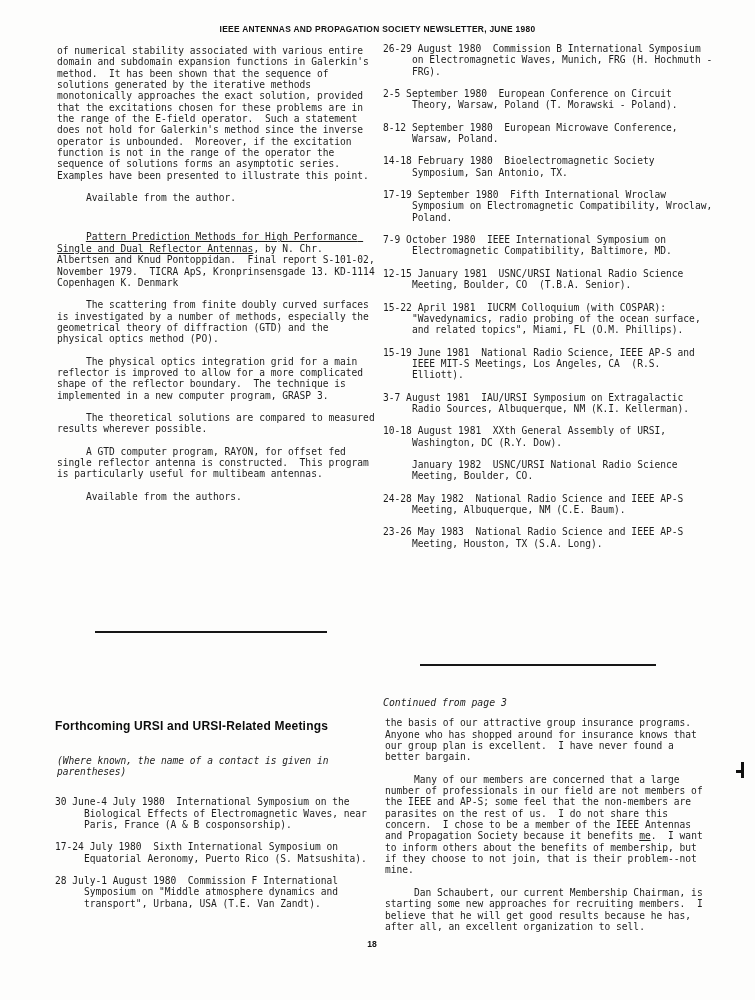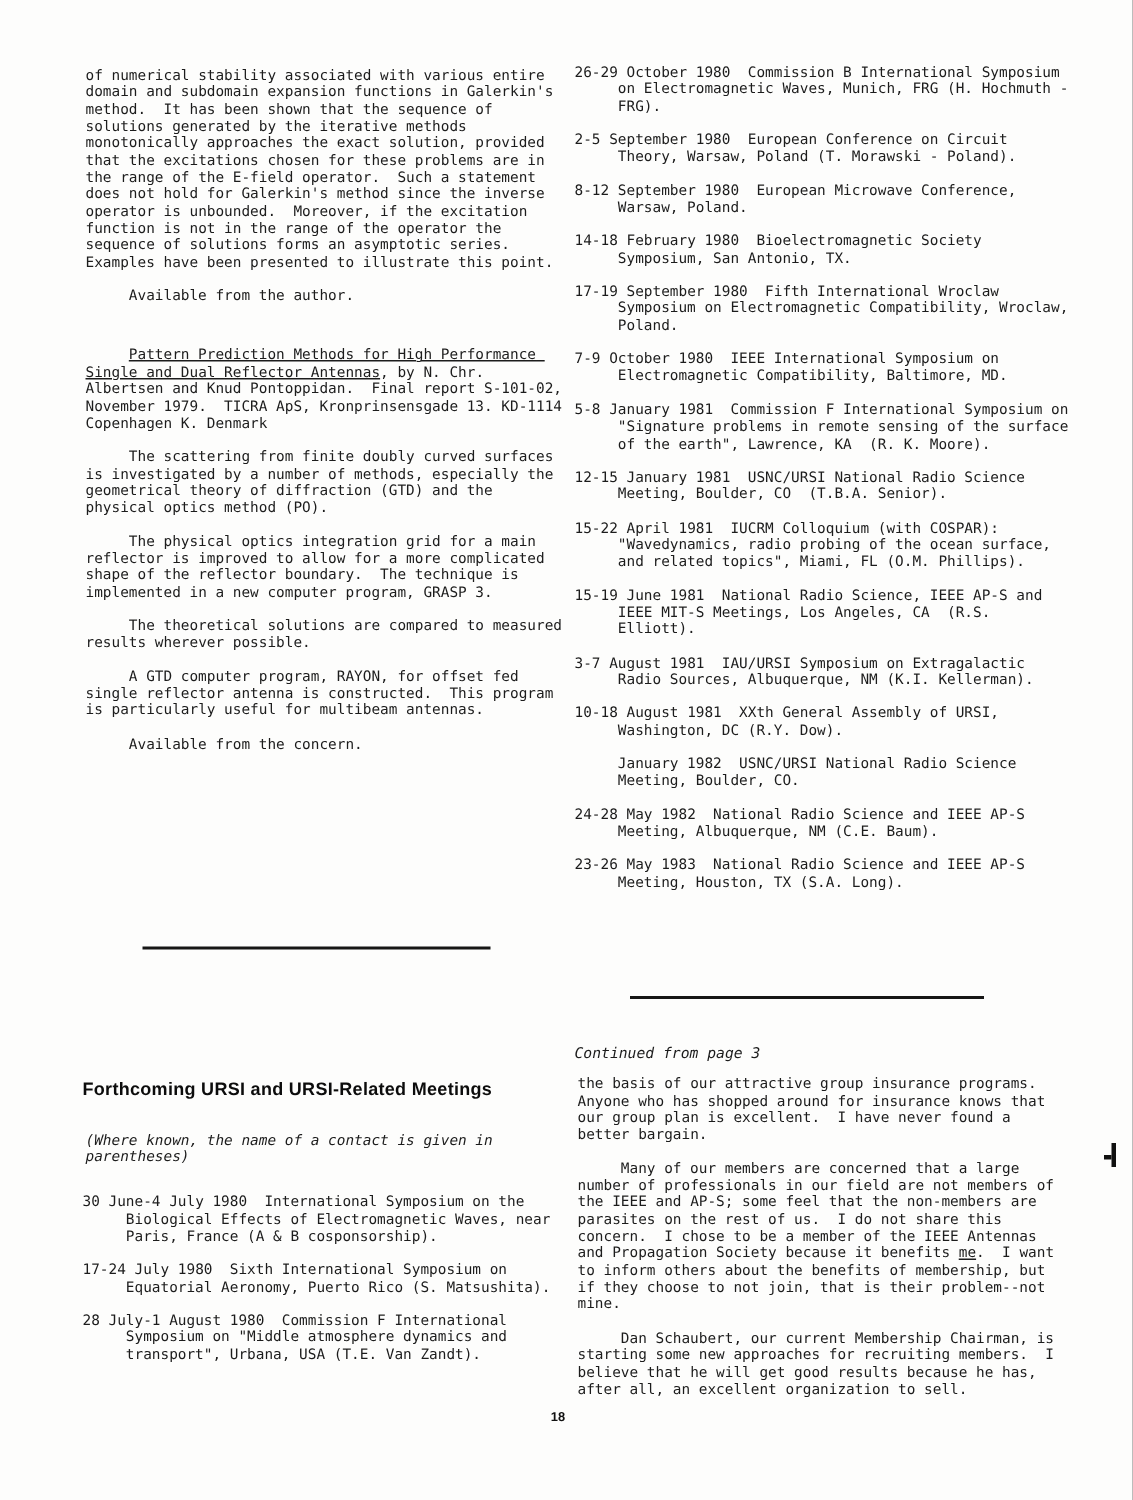--- a/index.html
+++ b/index.html
@@ -48,50 +48,50 @@
   .margin-mark { position:absolute; left:741px; top:762px; width:3px; height:16px; background:#101010; }
   .margin-mark::before {
     content:""; position:absolute; left:-5px; top:8px; width:5px; height:2.5px; background:#101010;
   }
 </style>
 </head>
 <body>
 
 <div class="page">
 
+  <div class="header-line">IEEE ANTENNAS AND PROPAGATION SOCIETY NEWSLETTER, JUNE 1980</div>
 
   <div class="col-left">
     <p class="mono par">of numerical stability associated with various entire domain and subdomain expansion functions in Galerkin's method.  It has been shown that the sequence of solutions generated by the iterative methods monotonically approaches the exact solution, provided that the excitations chosen for these problems are in the range of the E-field operator.  Such a statement does not hold for Galerkin's method since the inverse operator is unbounded.  Moreover, if the excitation function is not in the range of the operator the sequence of solutions forms an asymptotic series.  Examples have been presented to illustrate this point.</p>
     <p class="mono par gap ind">Available from the author.</p>
     <p class="mono par gap-lg ind"><span class="u">Pattern Prediction Methods for High Performance Single and Dual Reflector Antennas</span><span>, by N. Chr. Albertsen and Knud Pontoppidan.  Final report S-101-02, November 1979.  TICRA ApS, Kronprinsensgade 13. KD-1114 Copenhagen K. Denmark</span></p>
     <p class="mono par gap ind">The scattering from finite doubly curved surfaces is investigated by a number of methods, especially the geometrical theory of diffraction (GTD) and the physical optics method (PO).</p>
     <p class="mono par gap ind">The physical optics integration grid for a main reflector is improved to allow for a more complicated shape of the reflector boundary.  The technique is implemented in a new computer program, GRASP 3.</p>
     <p class="mono par gap ind">The theoretical solutions are compared to measured results wherever possible.</p>
     <p class="mono par gap ind">A GTD computer program, RAYON, for offset fed single reflector antenna is constructed.  This program is particularly useful for multibeam antennas.</p>
-    <p class="mono par gap ind">Available from the concern.</p>
+    <p class="mono par gap ind">Available from the authors.</p>
   </div>
 
   <div class="divider divider-left"></div>
 
   <div class="forthcoming">
     <h2 class="heading">Forthcoming URSI and URSI-Related Meetings</h2>
     <p class="mono par note">(Where known, the name of a contact is given in parentheses)</p>
     <div class="mono hang meetings-start">30 June-4 July 1980  International Symposium on the Biological Effects of Electromagnetic Waves, near Paris, France (A &amp; B cosponsorship).</div>
     <div class="mono hang">17-24 July 1980  Sixth International Symposium on Equatorial Aeronomy, Puerto Rico (S. Matsushita).</div>
     <div class="mono hang">28 July-1 August 1980  Commission F International Symposium on "Middle atmosphere dynamics and transport", Urbana, USA (T.E. Van Zandt).</div>
   </div>
 
   <div class="col-right">
-    <div class="mono hang" style="margin-top:0">26-29 October 1980  Commission B International Symposium on Electromagnetic Waves, Munich, FRG (H. Hochmuth - FRG).</div>
+    <div class="mono hang" style="margin-top:0">26-29 August 1980  Commission B International Symposium on Electromagnetic Waves, Munich, FRG (H. Hochmuth - FRG).</div>
     <div class="mono hang">2-5 September 1980  European Conference on Circuit Theory, Warsaw, Poland (T. Morawski - Poland).</div>
     <div class="mono hang">8-12 September 1980  European Microwave Conference, Warsaw, Poland.</div>
     <div class="mono hang">14-18 February 1980  Bioelectromagnetic Society Symposium, San Antonio, TX.</div>
     <div class="mono hang">17-19 September 1980  Fifth International Wroclaw Symposium on Electromagnetic Compatibility, Wroclaw, Poland.</div>
     <div class="mono hang">7-9 October 1980  IEEE International Symposium on Electromagnetic Compatibility, Baltimore, MD.</div>
-    <div class="mono hang">5-8 January 1981  Commission F International Symposium on "Signature problems in remote sensing of the surface of the earth", Lawrence, KA  (R. K. Moore).</div>
     <div class="mono hang">12-15 January 1981  USNC/URSI National Radio Science Meeting, Boulder, CO  (T.B.A. Senior).</div>
     <div class="mono hang">15-22 April 1981  IUCRM Colloquium (with COSPAR): "Wavedynamics, radio probing of the ocean surface, and related topics", Miami, FL (O.M. Phillips).</div>
     <div class="mono hang">15-19 June 1981  National Radio Science, IEEE AP-S and IEEE MIT-S Meetings, Los Angeles, CA  (R.S. Elliott).</div>
     <div class="mono hang">3-7 August 1981  IAU/URSI Symposium on Extragalactic Radio Sources, Albuquerque, NM (K.I. Kellerman).</div>
     <div class="mono hang">10-18 August 1981  XXth General Assembly of URSI, Washington, DC (R.Y. Dow).</div>
     <div class="mono hang cont">January 1982  USNC/URSI National Radio Science Meeting, Boulder, CO.</div>
     <div class="mono hang">24-28 May 1982  National Radio Science and IEEE AP-S Meeting, Albuquerque, NM (C.E. Baum).</div>
     <div class="mono hang">23-26 May 1983  National Radio Science and IEEE AP-S Meeting, Houston, TX (S.A. Long).</div>
   </div>
 

